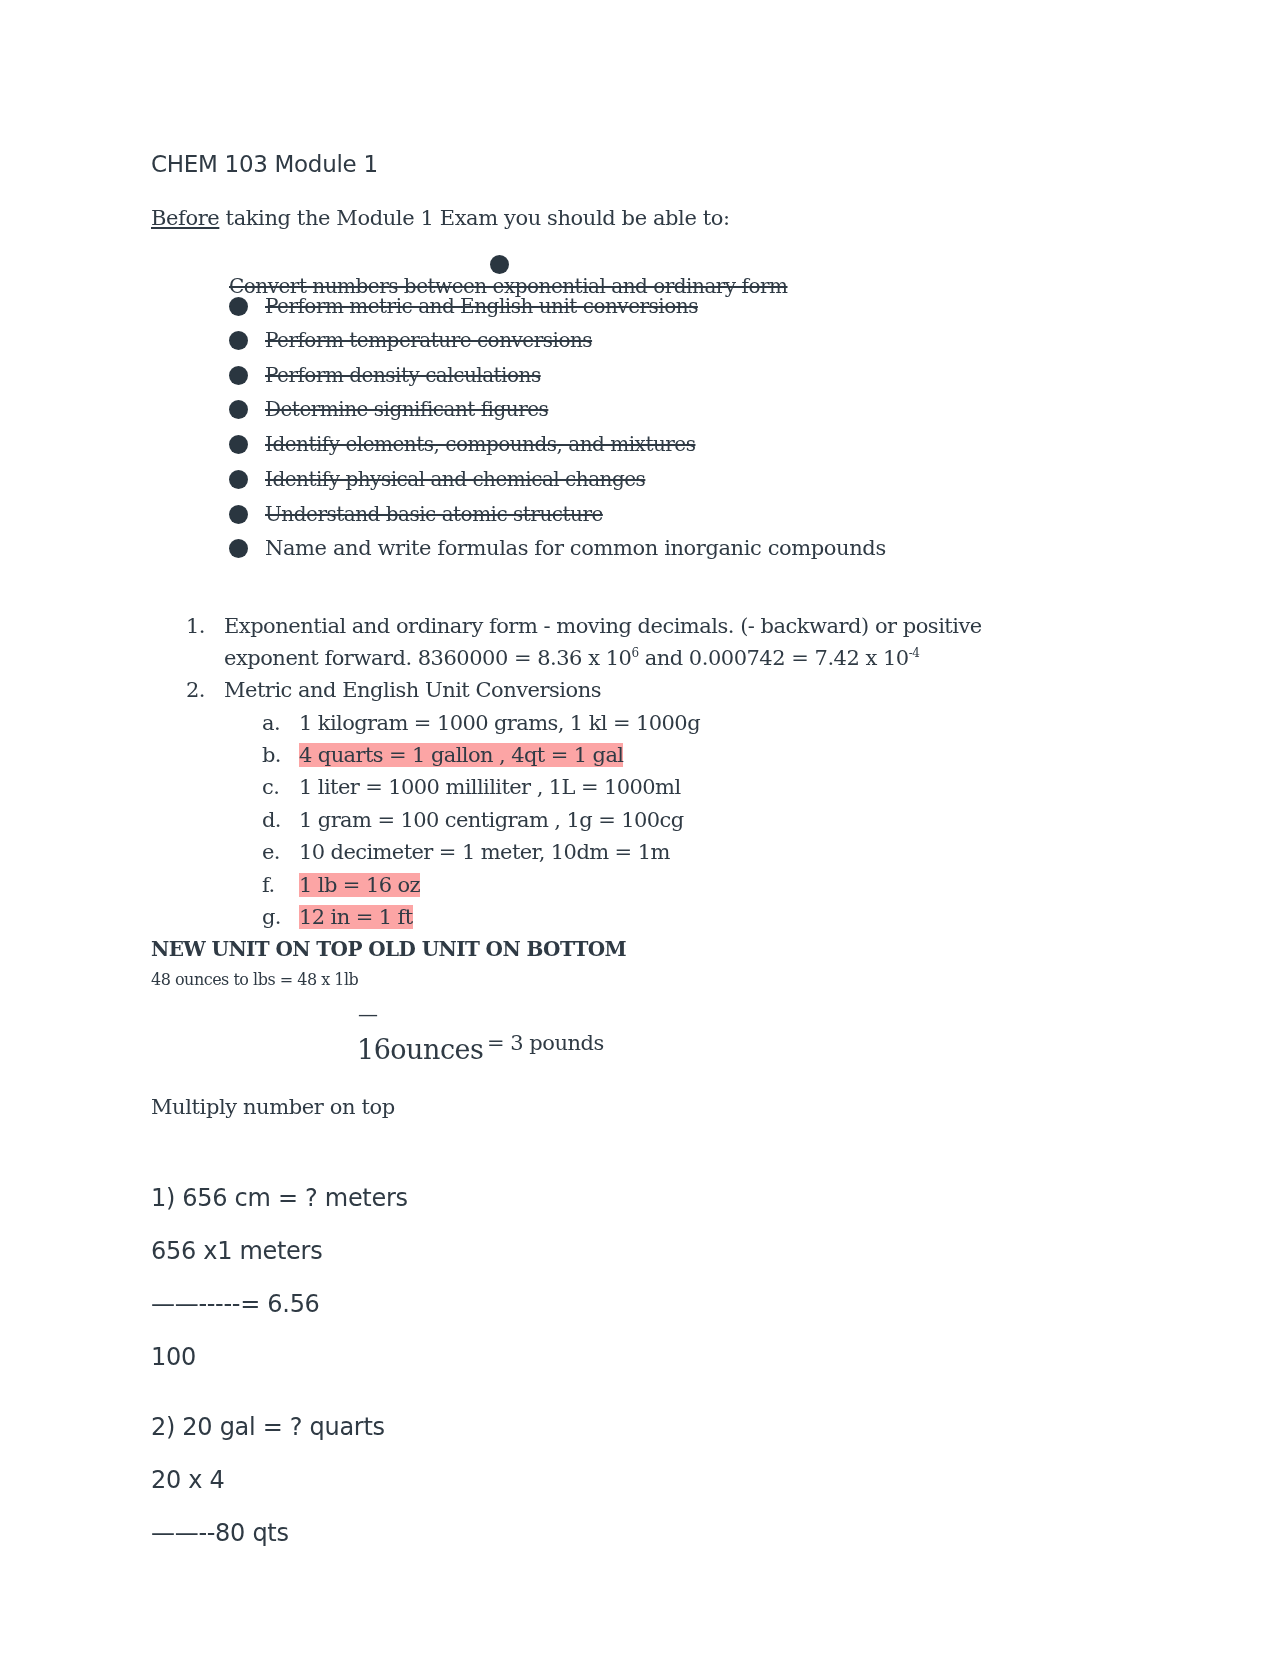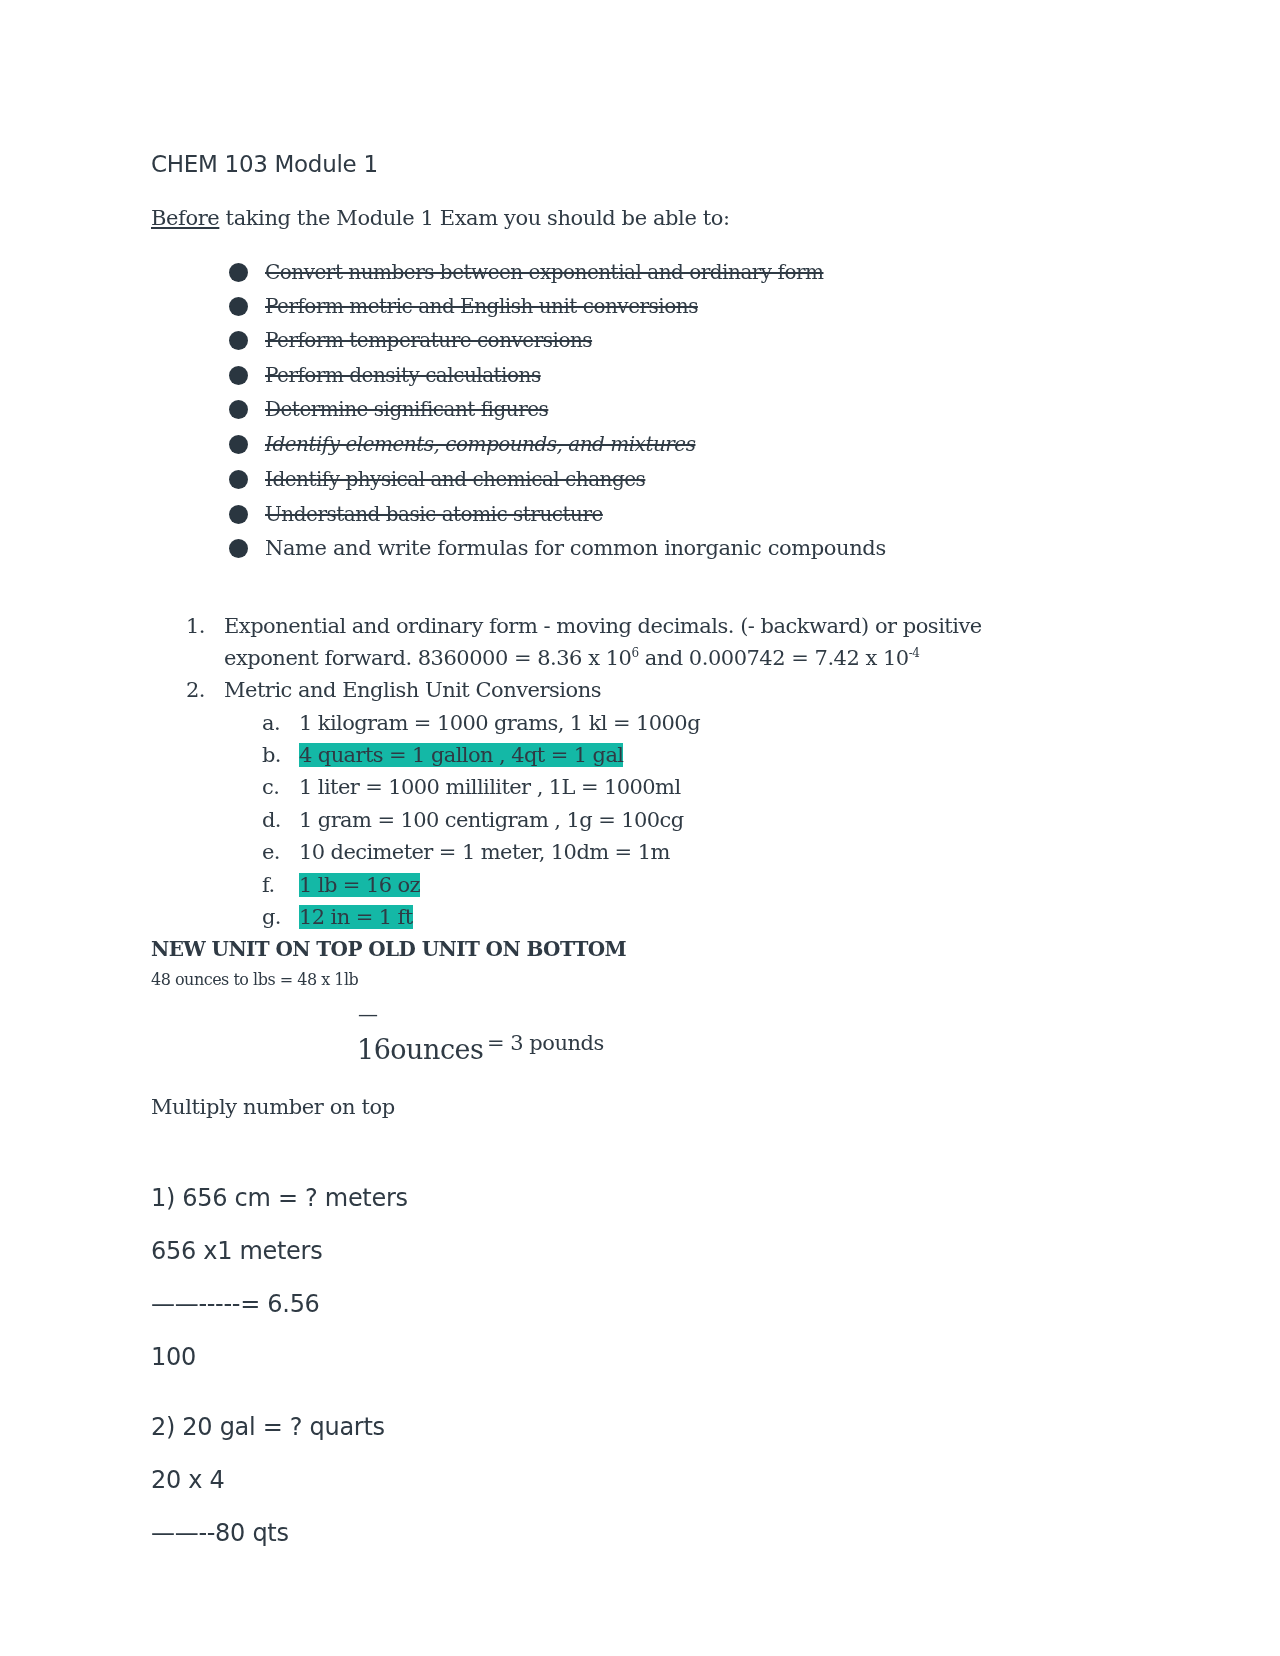--- a/index.html
+++ b/index.html
@@ -15,58 +15,58 @@
     .intro { left: 151px; top: 206px; font-size: 21px; letter-spacing: -0.4px; }
     .intro .u { text-decoration: underline; }
     .bullet-row { position: absolute; left: 229px; height: 34px; display: flex; align-items: center; }
     .dot { width: 19px; height: 19px; border-radius: 50%; background: #2a3640; margin-right: 17px; flex: none; }
     .btext { font-size: 20px; letter-spacing: -0.5px; white-space: nowrap; }
     .strike { text-decoration: line-through; text-decoration-thickness: 1.5px; }
     .num { position: absolute; font-size: 21px; letter-spacing: -0.5px; white-space: nowrap; }
     .sub-row { position: absolute; font-size: 21px; letter-spacing: -0.6px; white-space: nowrap; }
     .sub-letter { position: absolute; left: 0; }
     .sub-text { position: absolute; left: 37px; }
-    .hl { background: #14b8a6; }
+    .hl { background: #fca5a5; }
     sup { font-size: 12px; vertical-align: 8px; line-height: 0; }
     .bold { font-weight: bold; }
     .big { font-size: 24px; letter-spacing: -0.3px; }
   </style>
 </head>
 <body>
 
 <div class="page">
 
   <div class="abs sans title">CHEM 103 Module 1</div>
 
   <div class="abs serif intro">
     <span class="u">Before</span><span> taking the Module 1 Exam you should be able to:</span>
   </div>
 
   <div>
-    <div class="bullet-row serif" style="top:255px;">
+    <div class="bullet-row serif" style="top:255px;flex-direction:column;">
       <span class="dot"></span>
       <span class="btext strike">Convert numbers between exponential and ordinary form</span>
     </div>
     <div class="bullet-row serif" style="top:289px;">
       <span class="dot"></span>
       <span class="btext strike">Perform metric and English unit conversions</span>
     </div>
     <div class="bullet-row serif" style="top:323px;">
       <span class="dot"></span>
       <span class="btext strike">Perform temperature conversions</span>
     </div>
     <div class="bullet-row serif" style="top:358px;">
       <span class="dot"></span>
       <span class="btext strike">Perform density calculations</span>
     </div>
     <div class="bullet-row serif" style="top:392px;">
       <span class="dot"></span>
       <span class="btext strike">Determine significant figures</span>
     </div>
-    <div class="bullet-row serif" style="top:427px;font-style:italic;">
+    <div class="bullet-row serif" style="top:427px;">
       <span class="dot"></span>
       <span class="btext strike">Identify elements, compounds, and mixtures</span>
     </div>
     <div class="bullet-row serif" style="top:462px;">
       <span class="dot"></span>
       <span class="btext strike">Identify physical and chemical changes</span>
     </div>
     <div class="bullet-row serif" style="top:497px;">
       <span class="dot"></span>
       <span class="btext strike">Understand basic atomic structure</span>

